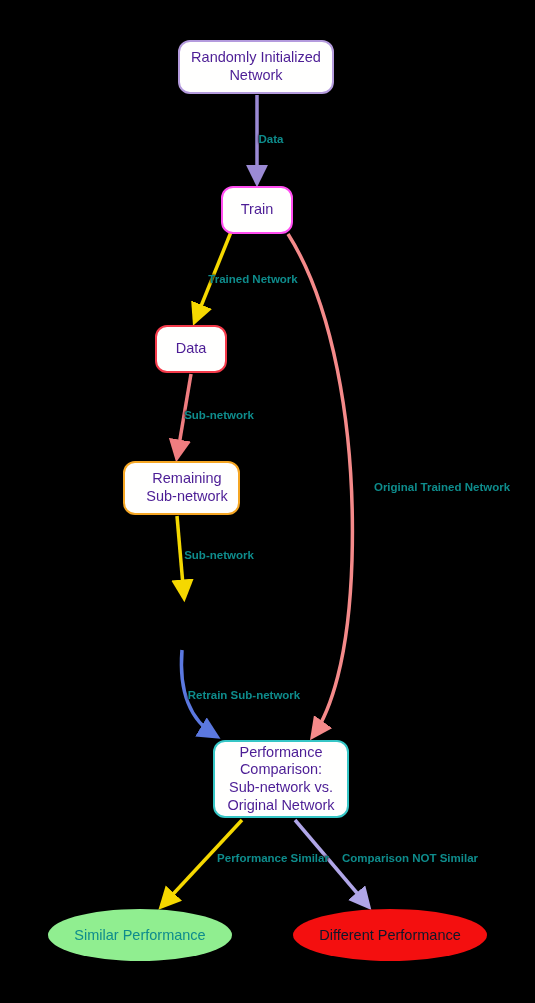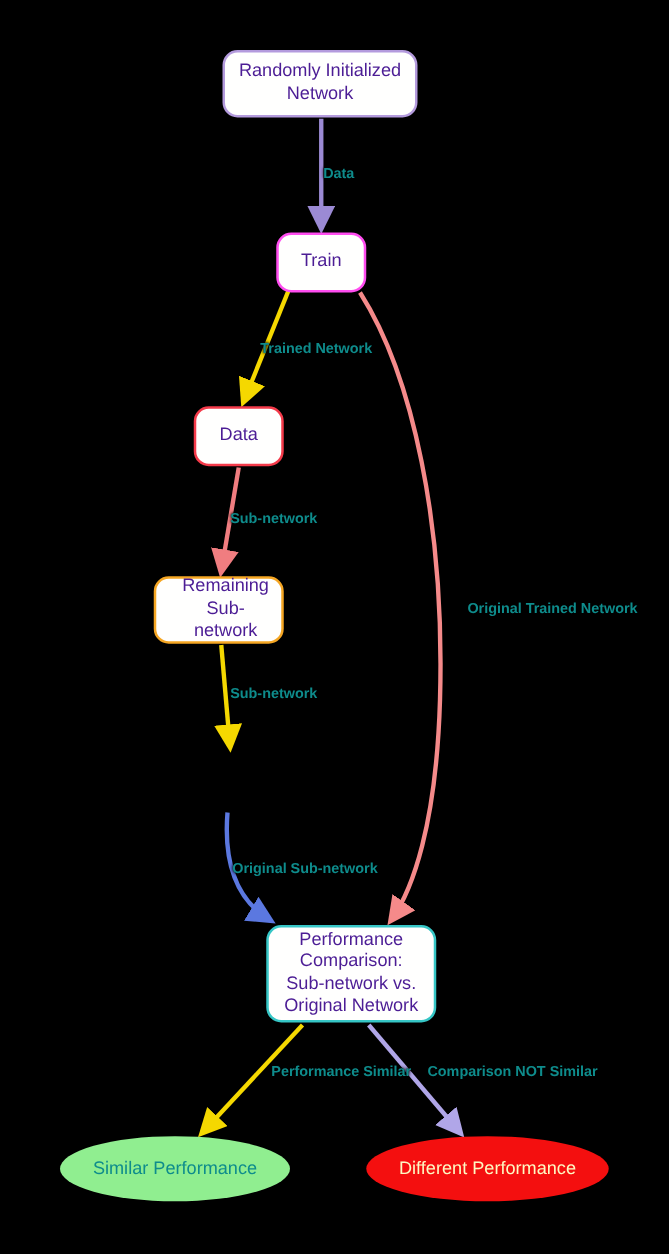--- a/index.html
+++ b/index.html
@@ -114,50 +114,50 @@
   </div>
 
   <div class="node" style="left:221px; top:186px; width:72px; height:48px; border-color:#ff4df0;">
     <span class="node-text">Train</span>
   </div>
 
   <div class="node" style="left:155px; top:325px; width:72px; height:48px; border-color:#f43a4a;">
     <span class="node-text">Data</span>
   </div>
 
-  <div class="node" style="left:123px; top:461px; width:104px; height:54px; border-color:#f5a623;padding-left:11px;">
+  <div class="node" style="left:123px; top:461px; width:117px; height:54px; border-color:#f5a623;padding-left:11px;">
     <span class="node-text">Remaining
 Sub-network</span>
   </div>
 
 
   <div class="node" style="left:213px; top:740px; width:136px; height:78px; border-color:#36c6c6;">
     <span class="node-text">Performance
 Comparison:
 Sub-network vs.
 Original Network</span>
   </div>
 
   <div class="ellipse" style="left:48px; top:909px; width:184px; height:52px; background:#90ee90; color:#0e8c8c;">
     <span class="node-text">Similar Performance</span>
   </div>
 
-  <div class="ellipse" style="left:293px; top:909px; width:194px; height:52px; background:#f40f0f; color:#fef9c3;">
+  <div class="ellipse" style="left:293px; top:909px; width:194px; height:52px; background:#f40f0f; color:#0f172a;">
     <span class="node-text">Different Performance</span>
   </div>
 
   <div class="edge-label" style="left:271px; top:139px;">Data</div>
 
   <div class="edge-label" style="left:253px; top:279px;">Trained Network</div>
 
   <div class="edge-label" style="left:219px; top:415px;">Sub-network</div>
 
   <div class="edge-label" style="left:219px; top:555px;">Sub-network</div>
 
-  <div class="edge-label" style="left:244px; top:695px;">Original Sub-network</div>
+  <div class="edge-label" style="left:244px; top:695px;">Retrain Sub-network</div>
 
   <div class="edge-label" style="left:412px; top:487px;margin-left:30px;">Original Trained Network</div>
 
   <div class="edge-label" style="left:273px; top:858px;text-align:center;">Performance Similar</div>
 
   <div class="edge-label" style="left:410px; top:858px;">Comparison NOT Similar</div>
 
 </div>
 
 </body></html>

